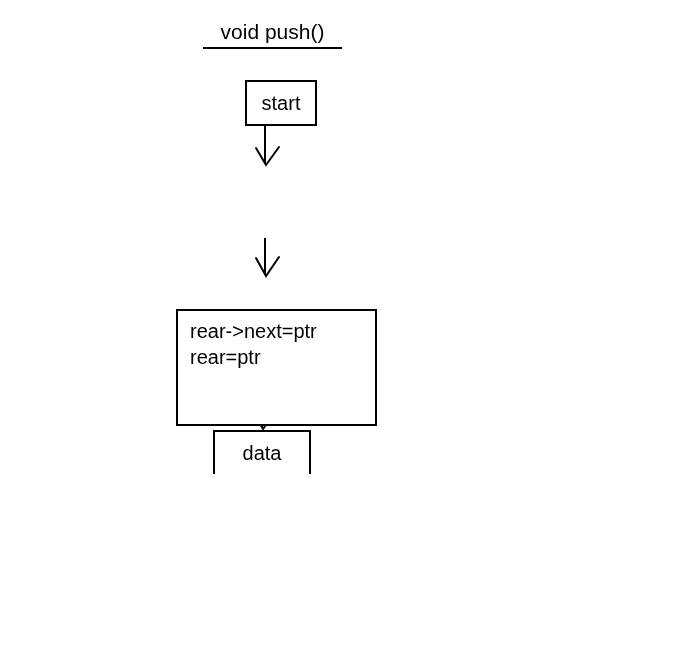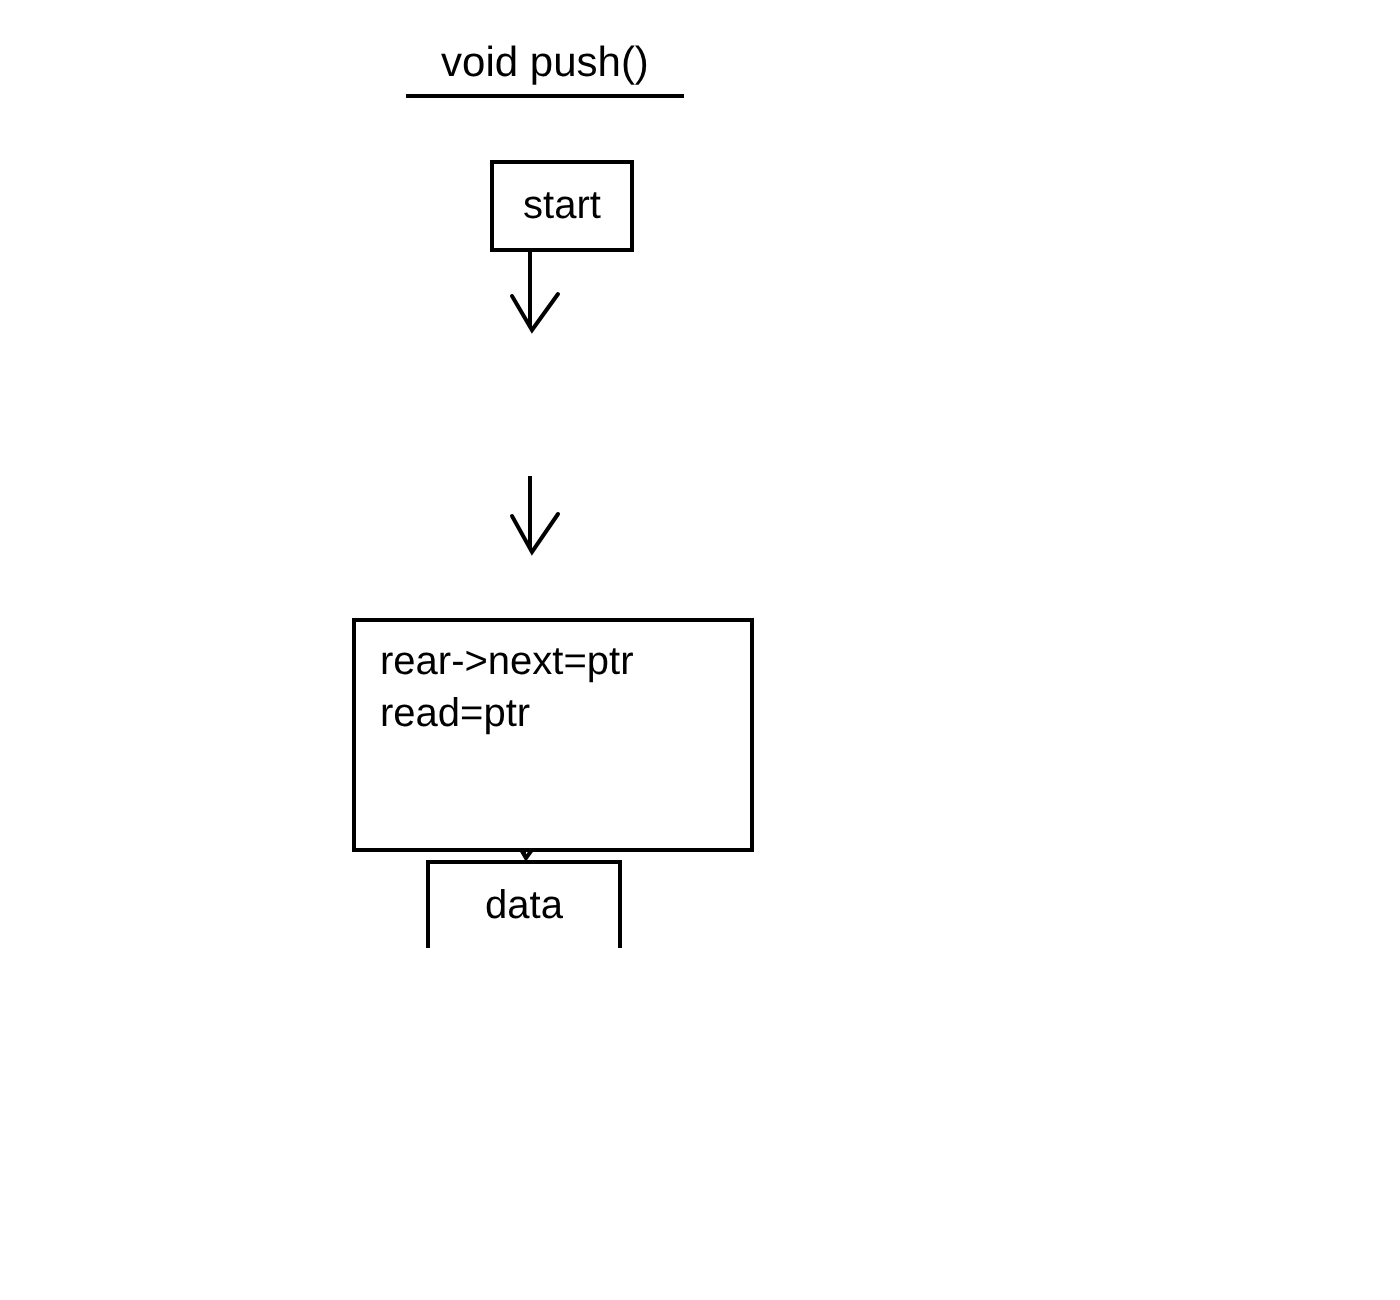--- a/index.html
+++ b/index.html
@@ -109,20 +109,20 @@
     </svg>
   </div>
 
   <div class="node center" id="node-start">
     <span class="node-line">start</span>
   </div>
 
 
   <div class="node topleft" id="node-assign">
     <span class="node-line">rear-&gt;next=ptr</span>
-    <span class="node-line">read=ptr</span>
+    <span class="node-line">rear=ptr</span>
   </div>
 
   <div class="node center" id="node-stop">
     <span class="node-line">data</span>
   </div>
 
 </div>
 
 </body></html>

